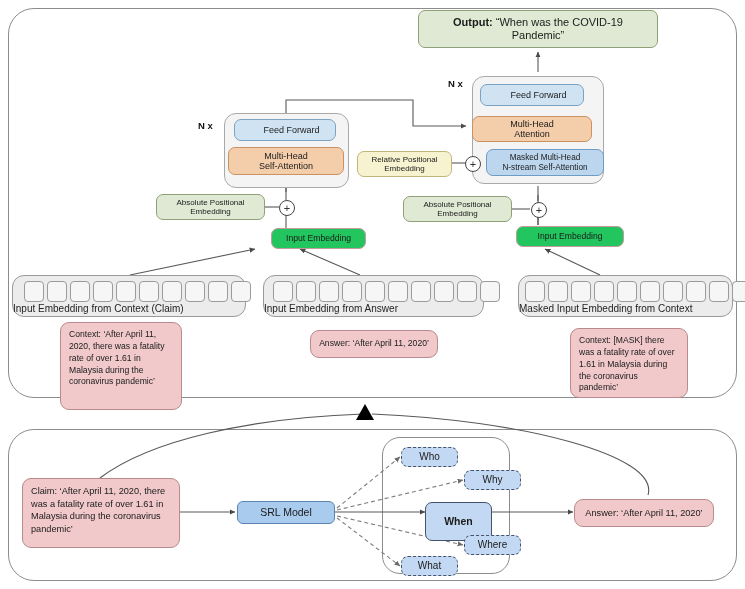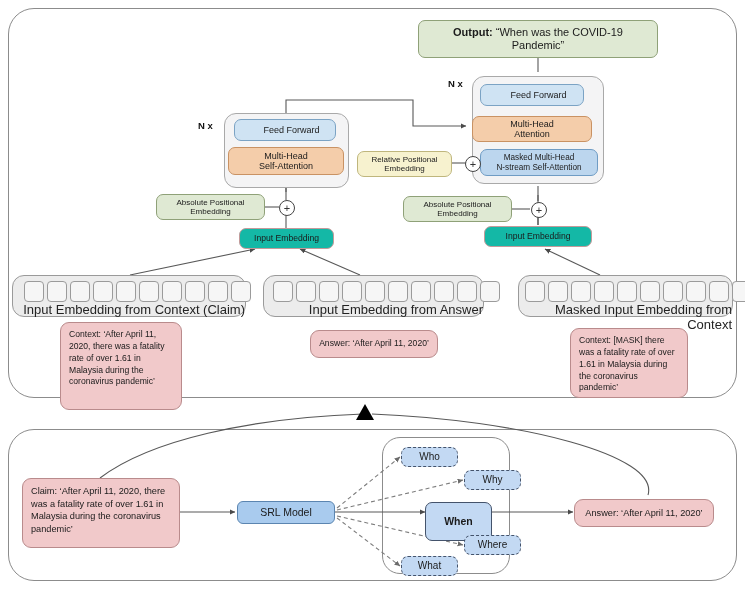--- a/index.html
+++ b/index.html
@@ -10,39 +10,39 @@
 
   .panel{position:absolute;border:1.3px solid #8c8c8c;border-radius:26px;background:#fff;box-sizing:border-box;}
 
   .box{position:absolute;box-sizing:border-box;display:flex;align-items:center;
        justify-content:center;text-align:center;border:1px solid #8d8d8d;
        border-radius:7px;line-height:1.15;color:#1b1b1b;}
 
   .b-green{background:#dfe9d3;border-color:#8fa178;}
   .b-blue{background:#cfe3f3;border-color:#7ba3c4;padding-left:13px;}
   .b-orange{background:#f4cdaa;border-color:#c99263;}
-  .b-bluedark{background:#bcd6ee;border-color:#6f9cc4;}
+  .b-bluedark{background:#bcd6ee;border-color:#6f9cc4;margin-left:6px;}
   .b-yellow{background:#f7f2cf;border-color:#bfb67d;}
-  .b-pink{background:#14b8a6;border-color:#c49a9a;}
+  .b-pink{background:#22c55e;border-color:#c49a9a;margin-left:32px;}
   .b-srl{background:#a9cbee;border-color:#5b85b0;}
   .b-sel{background:#c3d9f3;border-color:#44536b;border-width:1.4px;}
   .b-dash{background:#c3d9f3;border:1.6px dashed #44536b;}
   .b-gray{background:#ececec;border-color:#9a9a9a;border-radius:12px;}
 
   .nx-wrap{position:absolute;box-sizing:border-box;background:#f4f4f5;
            border:1px solid #a9a9a9;border-radius:12px;}
   .nx-label{position:absolute;font-weight:bold;font-size:9.5px;color:#111;}
 
   .plus{position:absolute;width:14px;height:14px;border:1.2px solid #444;border-radius:50%;
         background:#fff;display:flex;align-items:center;justify-content:center;
         font-size:11px;line-height:1;color:#333;}
 
   .cells{position:absolute;display:flex;gap:3px;}
   .cell{width:18px;height:19px;background:#f6f6f6;border:1px solid #9b9b9b;border-radius:4px;}
-  .barlabel{position:absolute;text-align:right;font-size:13px;color:#232323;width:100%;}
+  .barlabel{position:absolute;text-align:left;font-size:10px;color:#232323;width:100%;}
 
   .txtbox{position:absolute;box-sizing:border-box;border:1px solid #b98b8c;
           border-radius:9px;background:#f1c9ca;color:#1a1a1a;padding:6px 8px;
           font-size:8.6px;line-height:1.38;}
   .txtbox.ctr{text-align:center;}
   .mask{font-weight:normal;}
 </style>
 </head>
 <body>
 
@@ -107,21 +107,21 @@
     </g>
 
     <g stroke="#585858" stroke-width="1.1" fill="none">
       <path d="M100,478 C150,440 250,418 363,414"></path>
       <path d="M648,495 C660,455 520,420 372,414"></path>
     </g>
 
     <polygon points="365,404 356,420 374,420" fill="#000"></polygon>
   </svg>
 
-  <div class="box b-green" style="left:418px;top:20px;width:240px;height:38px;font-size:11px;padding:0 8px;">
+  <div class="box b-green" style="left:418px;top:10px;width:240px;height:38px;font-size:11px;padding:0 8px;">
     <span><b>Output:</b>
       <span>“When was the COVID-19 Pandemic”</span></span>
   </div>
 
   <div class="nx-wrap" style="left:472px;top:76px;width:132px;height:108px;"></div>
   <div class="nx-label" style="left:448px;top:78px;">N x</div>
 
   <div class="box b-blue" style="left:480px;top:84px;width:104px;height:22px;font-size:9px;">Feed Forward</div>
 
   <div class="box b-orange" style="left:472px;top:116px;width:120px;height:26px;font-size:9px;flex-direction:column;">

